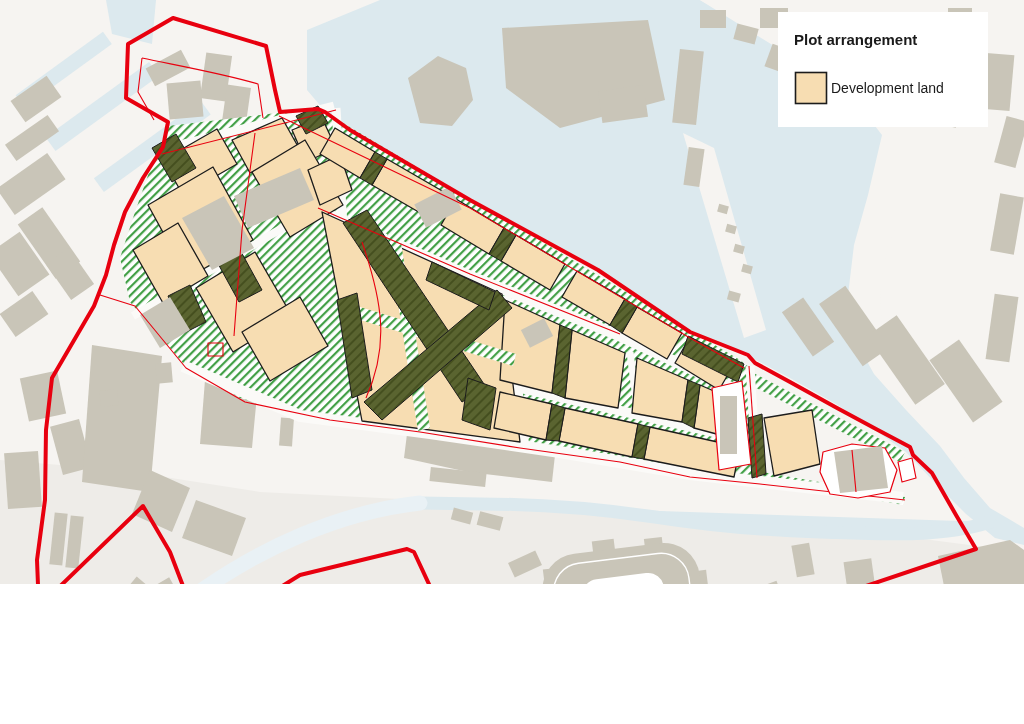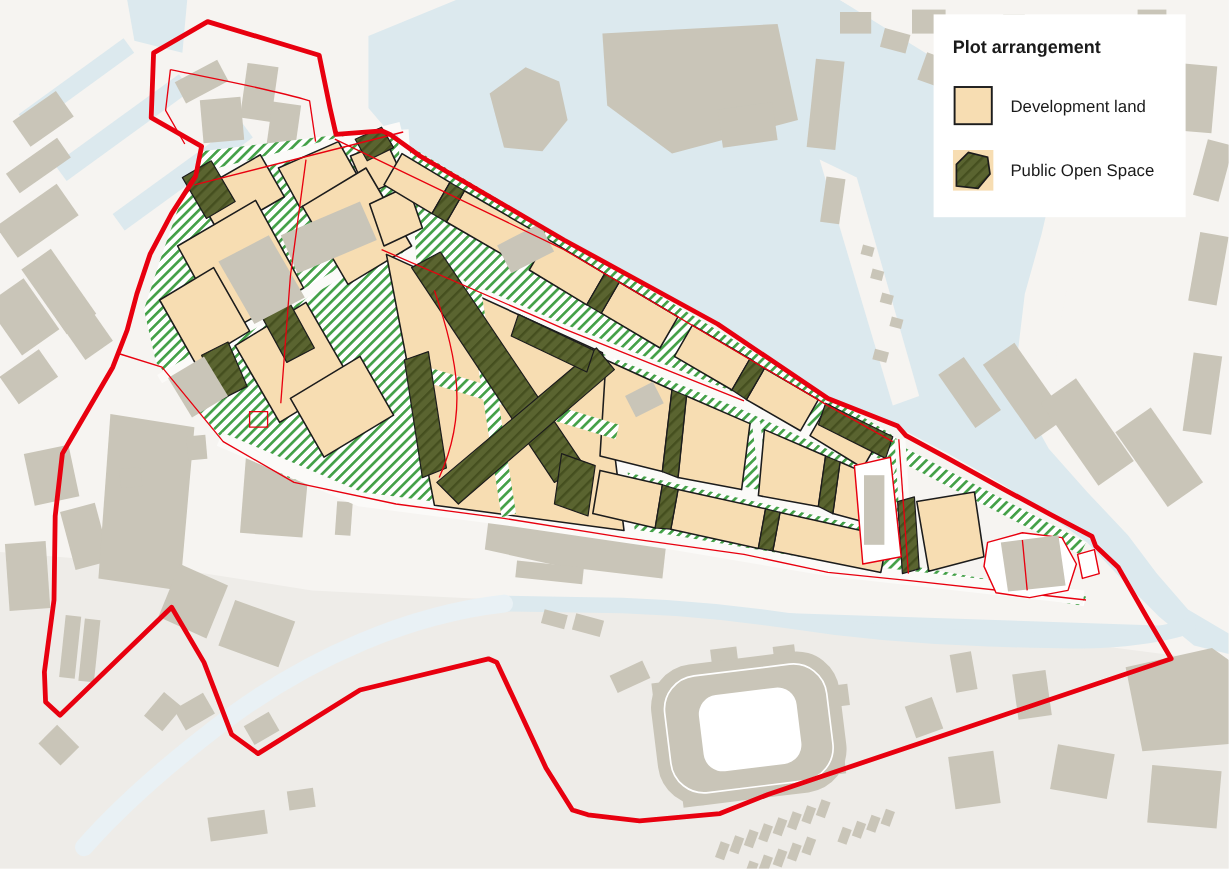--- a/index.html
+++ b/index.html
@@ -1,36 +1,36 @@
 <!DOCTYPE html>
 <html style="--c-red: #e8000f; --c-tan: #f7ddb2; --c-olive: #5a6430; --c-olive-dark: #454f1f; --c-street-green: #43a047; --c-building: #c9c5b8; --c-water: #dce9ee; --c-water-faint: #e9f1f5; --c-paper: #fbfaf8; --c-background: #f6f4f1; --c-ink: #1c1c1c; --c-text: #1a1a1a;"><head>
 <meta charset="utf-8">
 <style>
   html,body{margin:0;padding:0;background:#fff;}
-  #stage{position:relative;width:1024px;height:724px;overflow:hidden;
+  #stage{position:relative;width:1024px;height:584px;overflow:hidden;
          font-family:"Liberation Sans",sans-serif;background:var(--c-background,#f4f2ee);}
   svg{display:block;}
   
   .b{fill:var(--c-building);}
   .sea{fill:var(--c-water);}
   .landpatch{fill:var(--c-background);}
   .tint{fill:#eeece8;}
   .plot{fill:var(--c-tan);stroke:var(--c-ink);stroke-width:1.3;stroke-linejoin:round;}
   .olive{fill:url(#pOlive);stroke:var(--c-ink);stroke-width:1;stroke-linejoin:round;}
   .hatch{fill:url(#pStreet);}
   .st{stroke:var(--c-paper);fill:none;}
   .redline{stroke:var(--c-red);stroke-width:1.1;fill:none;stroke-linejoin:round;}
   .redplot{stroke:var(--c-red);stroke-width:1.2;fill:#fff;stroke-linejoin:round;}
   .boundary{stroke:var(--c-red);stroke-width:4;fill:none;stroke-linejoin:round;stroke-linecap:round;}
   .ring{stroke:#fff;stroke-width:1.4;fill:none;}
   
   #legend{position:absolute;left:778px;top:12px;width:210px;box-sizing:border-box;
           background:#fff;padding:14px 16px 18px 14px;}
   #legend h1{font-size:15px;line-height:1.1;margin:6px 0 22px 2px;color:var(--c-text);}
-  .li{display:flex;align-items:center;gap:14px;margin:0 0 20px 2px;}
+  .li{display:flex;align-items:center;gap:3px;margin:0 0 20px 2px;}
   .li:last-child{margin-bottom:4px;}
   .sw{width:34px;height:34px;flex:0 0 34px;}
   .li span{font-size:14px;color:var(--c-text);}
 </style>
 </head>
 <body>
 
 <div id="stage">
 
 <svg id="map" width="1024" height="724" viewBox="0 0 1024 724">
@@ -314,23 +314,16 @@
 <div id="legend">
   <h1>Plot arrangement</h1>
 
   <div class="li">
     <svg class="sw" viewBox="0 0 34 34">
       <rect x="1.5" y="1.5" width="31" height="31" fill="var(--c-tan)" stroke="var(--c-ink)" stroke-width="1.6"></rect>
     </svg>
     <span>Development land</span>
   </div>
 
-  <div class="li">
-    <svg class="sw" viewBox="0 0 34 34">
-      <rect width="34" height="34" fill="var(--c-tan)"></rect>
-      <polygon points="3,12 13,2 29,6 31,20 21,32 3,30" fill="url(#pOlive)" stroke="var(--c-ink)" stroke-width="1.4"></polygon>
-    </svg>
-    <span>Public Open Space</span>
-  </div>
 
 </div>
 
 </div>
 
 </body></html>

